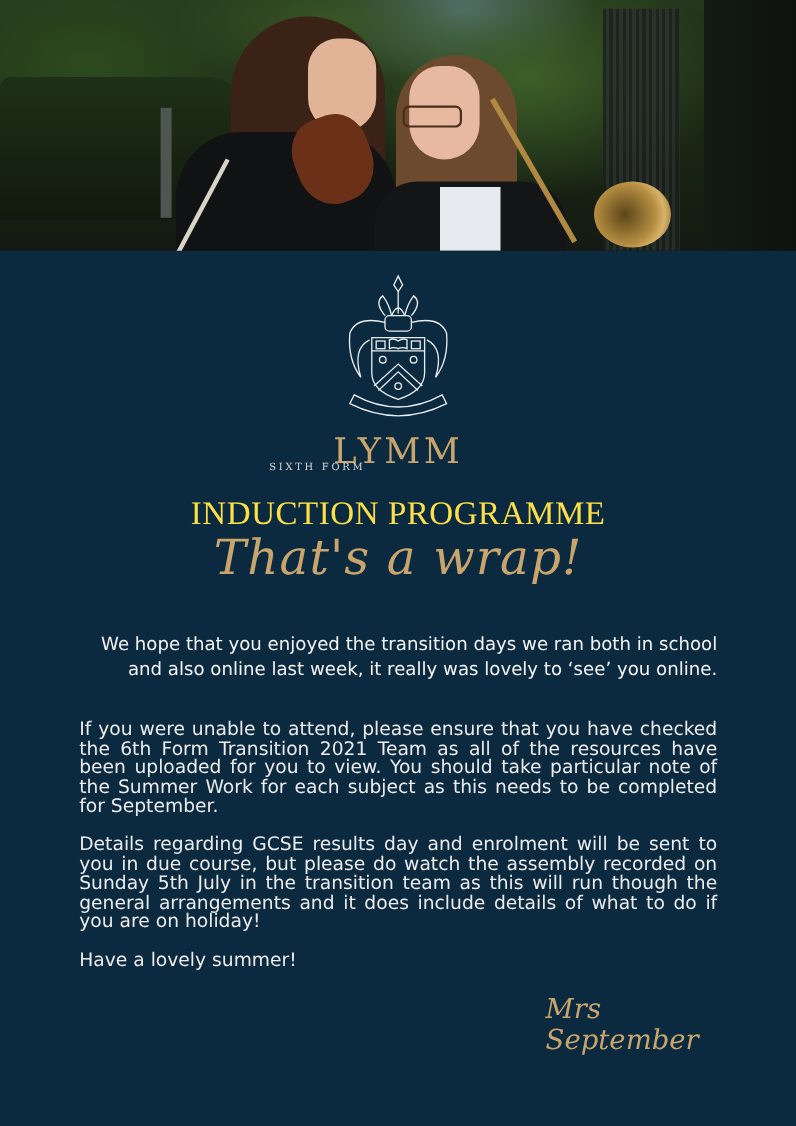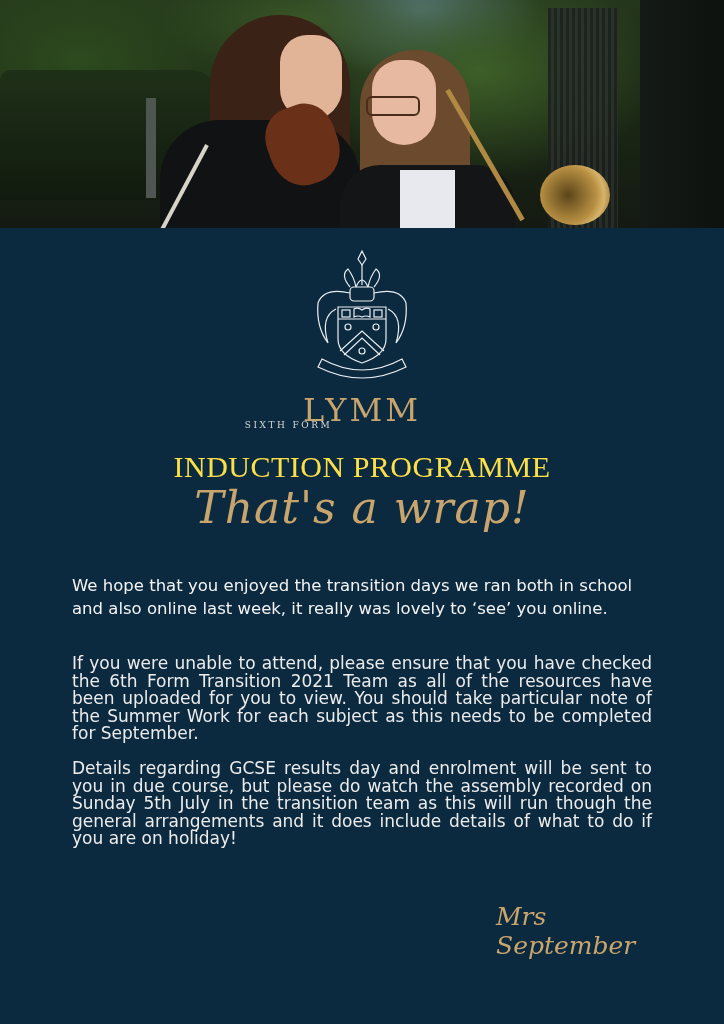--- a/index.html
+++ b/index.html
@@ -60,21 +60,21 @@
     .title {
       position: absolute; left: 0; width: 724px; top: 450px; text-align: center;
       font-family: "Liberation Serif", serif; font-size: 30px; letter-spacing: 0.5px; color: #fde047;
     }
     .script-title {
       position: absolute; left: 0; width: 724px; top: 482px; text-align: center;
       font-family: "DejaVu Serif", serif; font-style: italic; color: #c9a56e; font-size: 44px;
       letter-spacing: 1px; font-weight: 300;
     }
     .intro {
-      position: absolute; left: 72px; width: 580px; top: 574px; text-align: left;
+      position: absolute; left: 72px; width: 580px; top: 574px; text-align: right;
       font-family: "DejaVu Sans", sans-serif; font-size: 16.5px; line-height: 23px; color: #f4f4f4;
     }
     .body-text {
       position: absolute; left: 72px; width: 580px; top: 655px;
       font-family: "DejaVu Sans", sans-serif; font-size: 17px; line-height: 17.5px; color: #ececec;
       text-align: justify;
     }
     .body-text p { margin: 0 0 17.5px 0; }
     .link { text-decoration: underline; color: #ffffff; cursor: pointer; }
     .signature {
@@ -139,15 +139,16 @@
 <div class="brand-sub">SIXTH FORM</div>
 
 <div class="title">INDUCTION PROGRAMME</div>
 <div class="script-title">That's a wrap!</div>
 
 <div class="intro">We hope that you enjoyed the transition days we ran both in school and also online last week, it really was lovely to ‘see’ you online.</div>
 
 <div class="body-text">
   <p>If you were unable to attend, please ensure that you have checked the 6th Form Transition 2021 Team as all of the resources have been uploaded for you to view. You should take particular note of the Summer Work for each subject as this needs to be completed for September.</p>
   <p>Details regarding GCSE results day and enrolment will be sent to you in due course, but please do watch the assembly recorded on Sunday 5th July in the transition team as this will run though the general arrangements and it does include details of what to do if you are on holiday!</p>
+  <p>Have a lovely summer!</p>
 </div>
 
 <div class="signature">Mrs September</div>
 
 </body></html>

